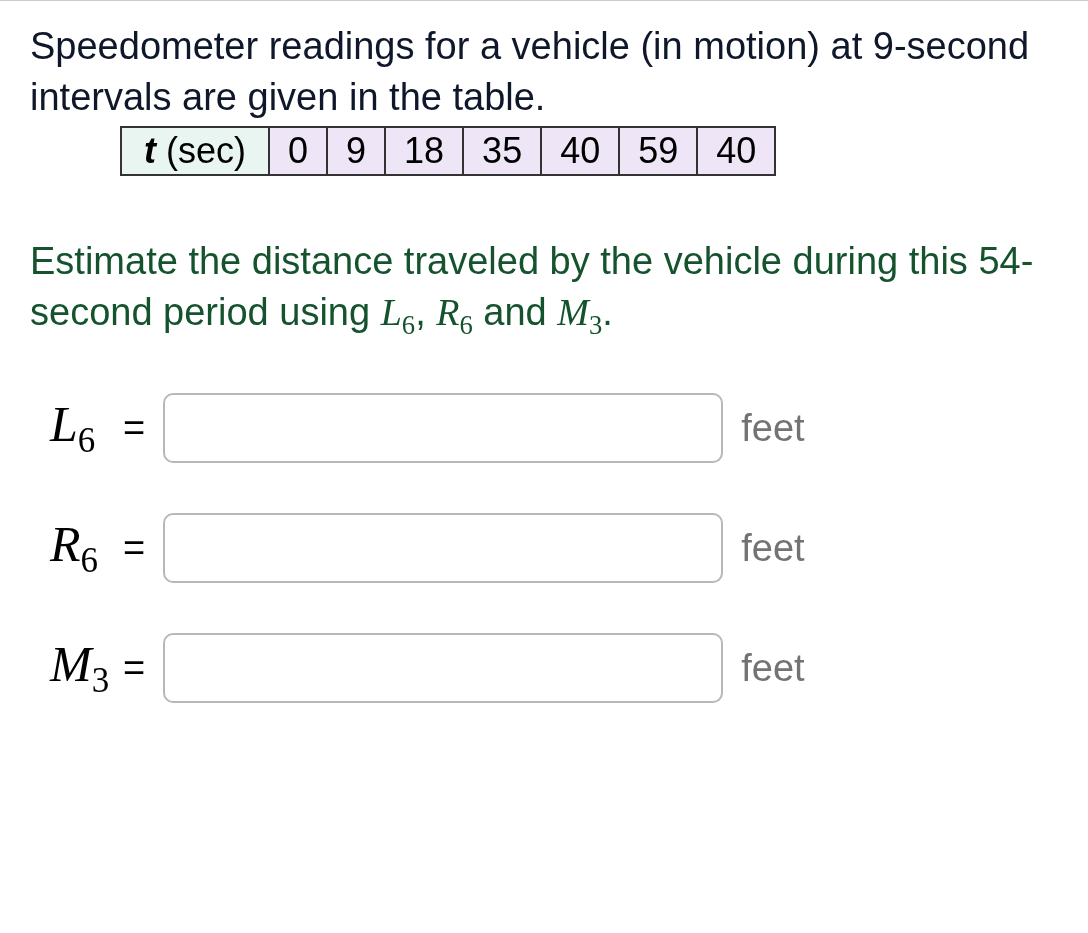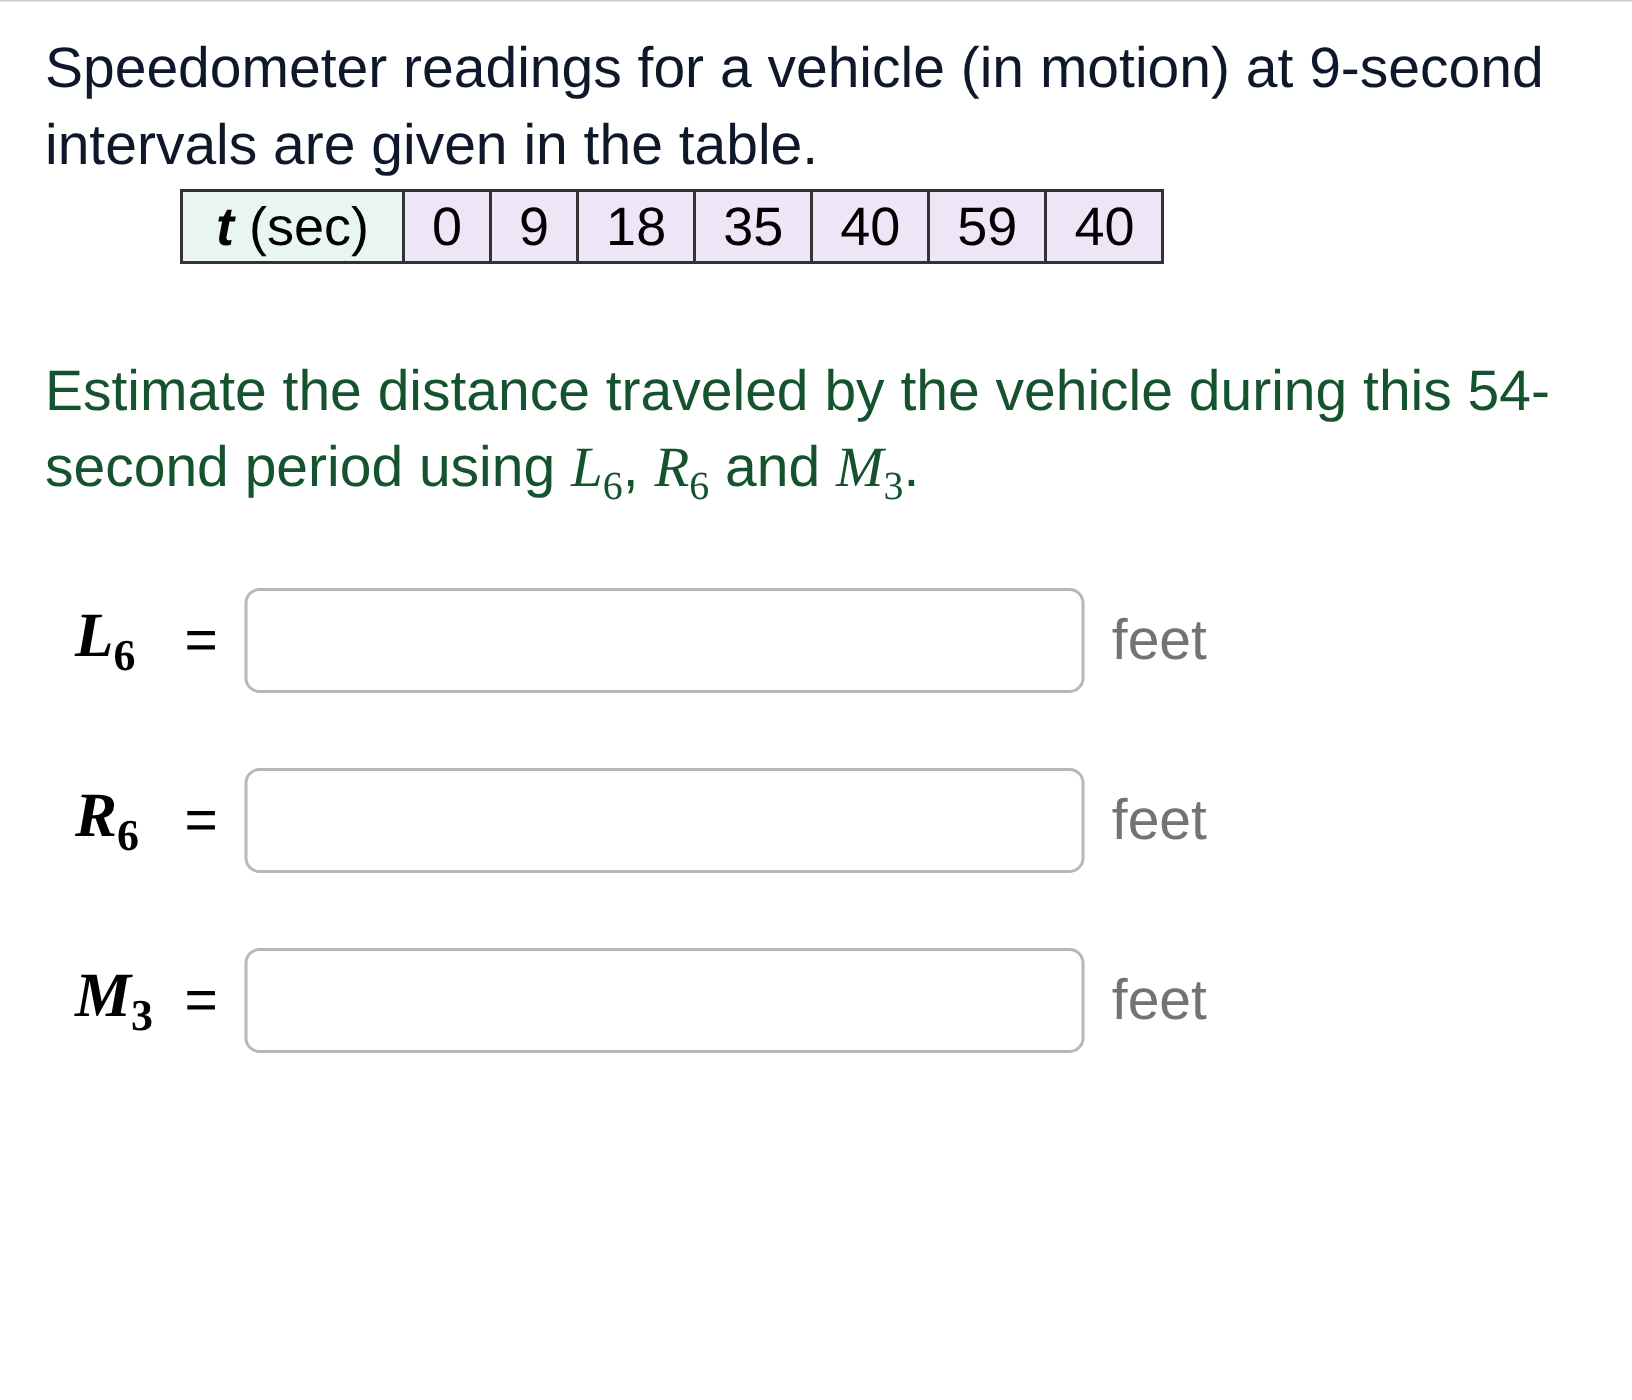--- a/index.html
+++ b/index.html
@@ -66,24 +66,23 @@
   }
   .answer-row {
     display: flex;
     align-items: center;
     margin-bottom: 50px;
     margin-left: 20px;
   }
   .answer-label {
     font-family: 'Cambria Math', 'Times New Roman', serif;
     font-style: italic;
-    font-size: 42px;
+    font-size: 50px;
     margin-right: 8px;
     min-width: 65px;
-    font-weight: bold;
   }
   .equals {
     font-size: 38px;
     margin-right: 18px;
     font-family: 'Segoe UI', sans-serif;
   }
   .answer-input {
     border: 2px solid #b8b8b8;
     border-radius: 10px;
     height: 70px;

